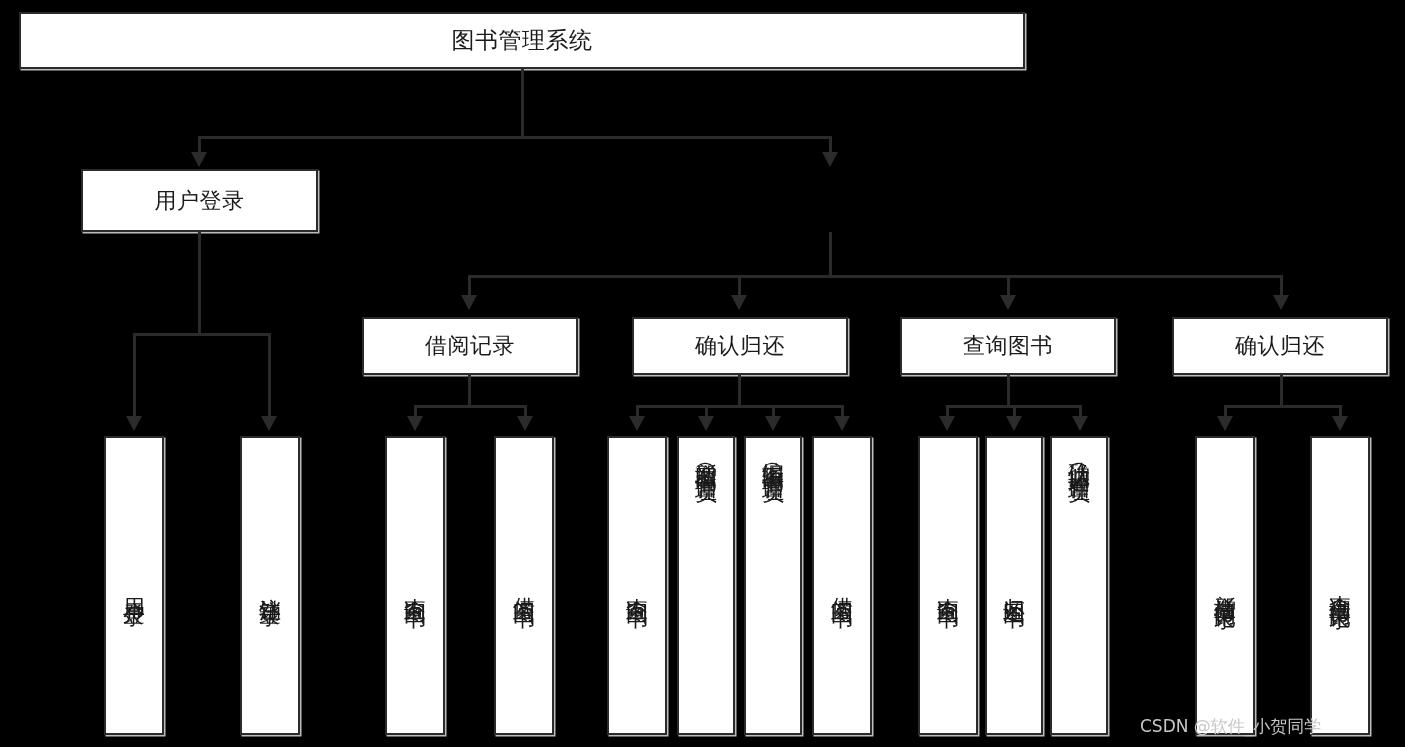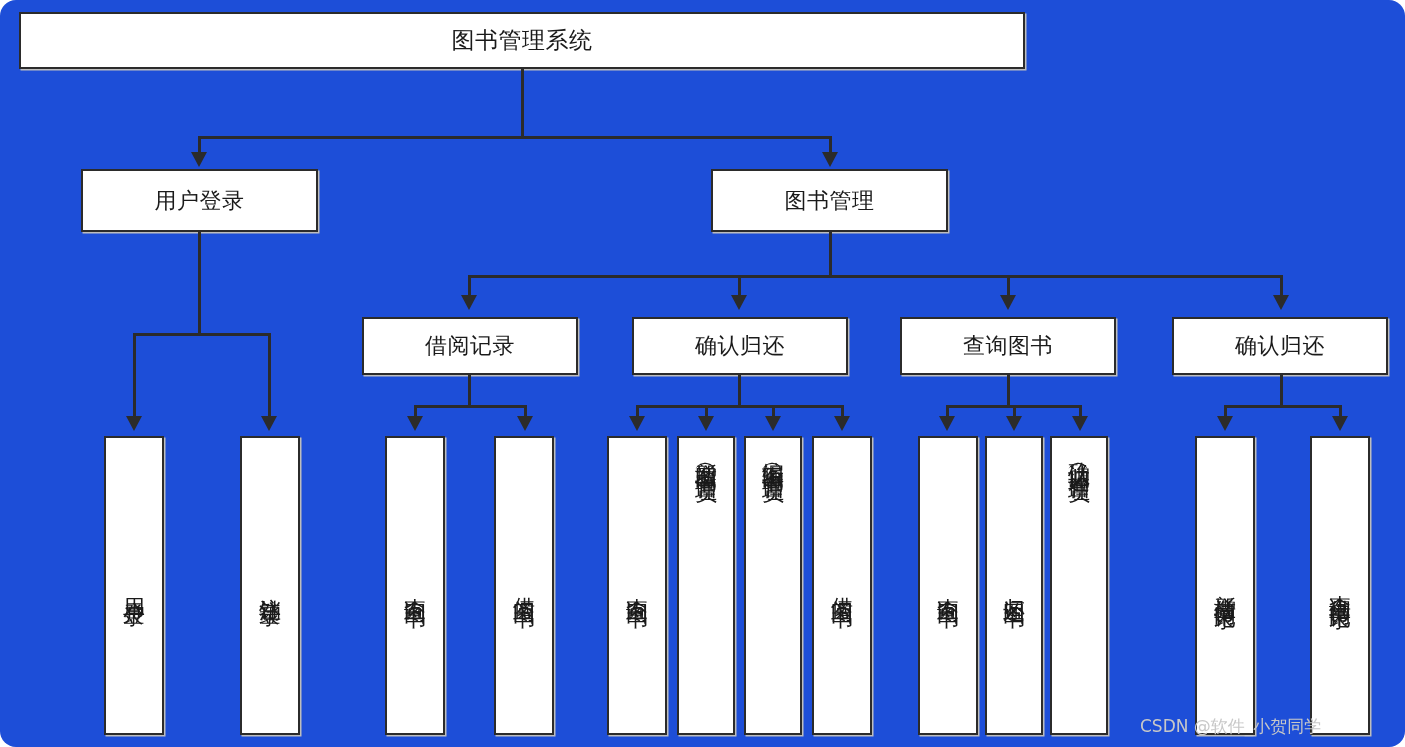--- a/index.html
+++ b/index.html
@@ -7,23 +7,22 @@
     padding: 0;
     background: #ffffff;
   }
   body {
     font-family: "DejaVu Sans", "Liberation Sans", sans-serif;
   }
   #canvas {
     position: relative;
     width: 1405px;
     height: 747px;
-    background: #1d4ed8;
+    background: #000000;
     overflow: hidden;
-    border-radius: 16px;
   }
   
   .node {
     position: absolute;
     box-sizing: border-box;
     background: #ffffff;
     border: 2.5px solid #2b2b2b;
     box-shadow: 1.5px 1.5px 0 0 #bdbdbd;
     display: flex;
     align-items: center;
@@ -97,23 +96,20 @@
 
   <div class="edge h" style="left:198px; top:136px; width:634px; height:2.5px;"></div>
 
   <div class="edge v" style="left:198px; top:136px; width:2.5px; height:20px;"></div>
   <div class="arrow" style="left:191px; top:152px;"></div>
   <div class="edge v" style="left:829px; top:136px; width:2.5px; height:20px;"></div>
   <div class="arrow" style="left:822px; top:152px;"></div>
 
   <div class="node h-node" style="left:81px; top:169px; width:237px; height:63px;">
     <span class="label">用户登录</span>
-  </div>
-  <div class="node h-node" style="left:711px; top:169px; width:237px; height:63px;">
-    <span class="label">图书管理</span>
   </div>
 
   <div class="edge v" style="left:198px; top:232px; width:2.5px; height:103px;"></div>
   <div class="edge h" style="left:133px; top:333px; width:138px; height:2.5px;"></div>
   <div class="edge v" style="left:133px; top:333px; width:2.5px; height:86px;"></div>
   <div class="arrow" style="left:126px; top:416px;"></div>
   <div class="edge v" style="left:268px; top:333px; width:2.5px; height:86px;"></div>
   <div class="arrow" style="left:261px; top:416px;"></div>
 
   <div class="edge v" style="left:829px; top:232px; width:2.5px; height:45px;"></div>

